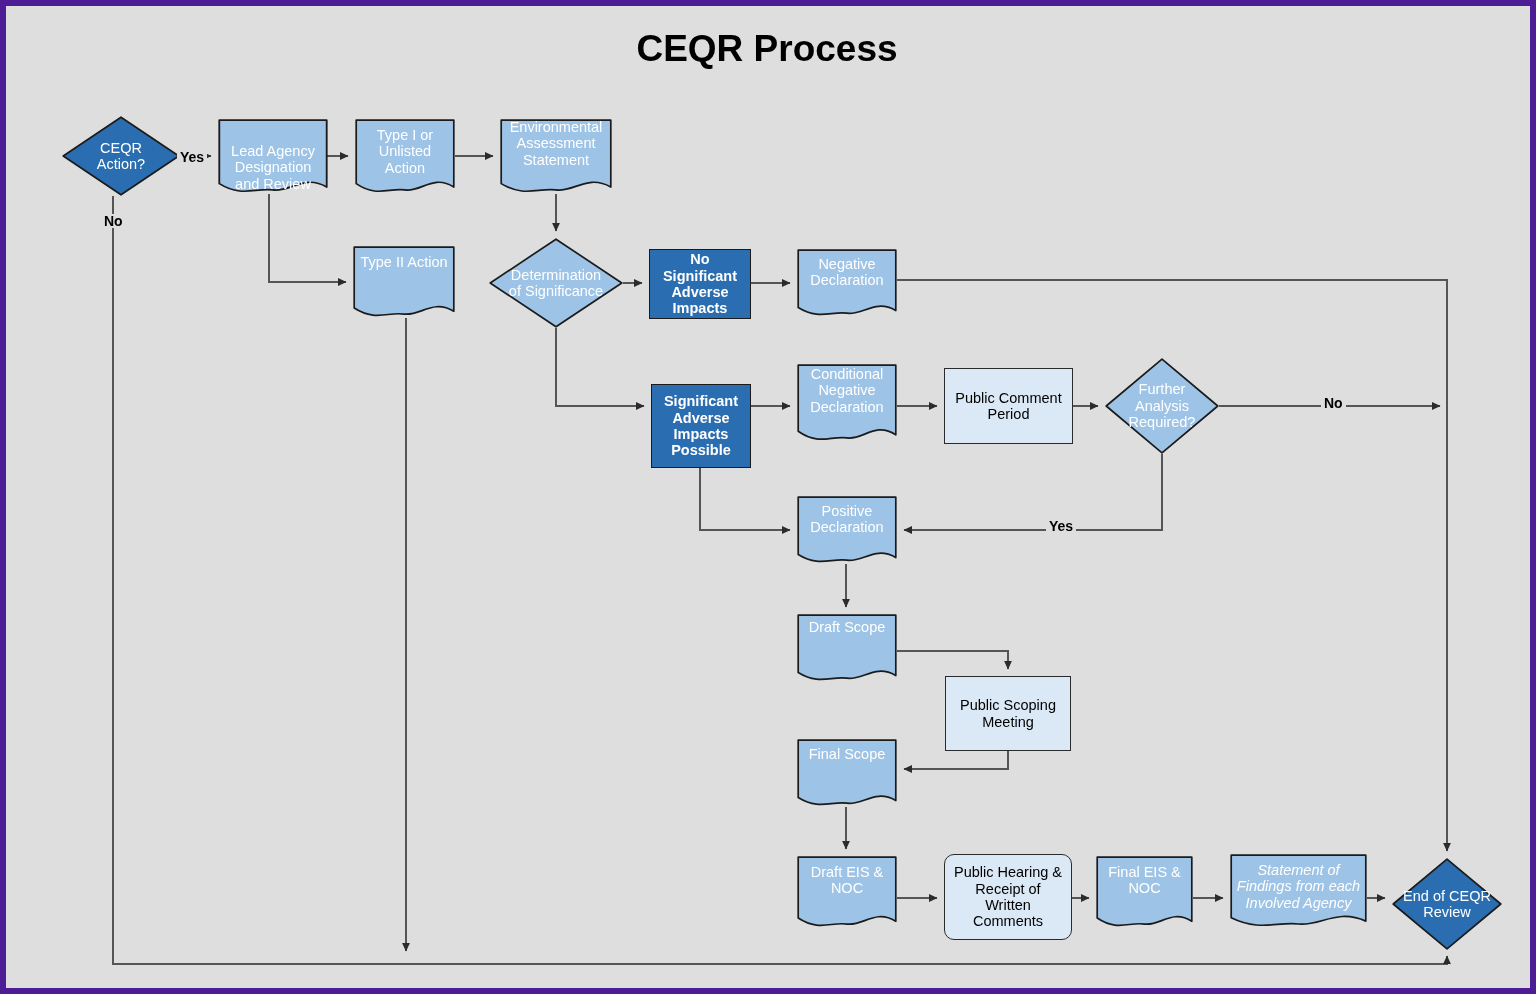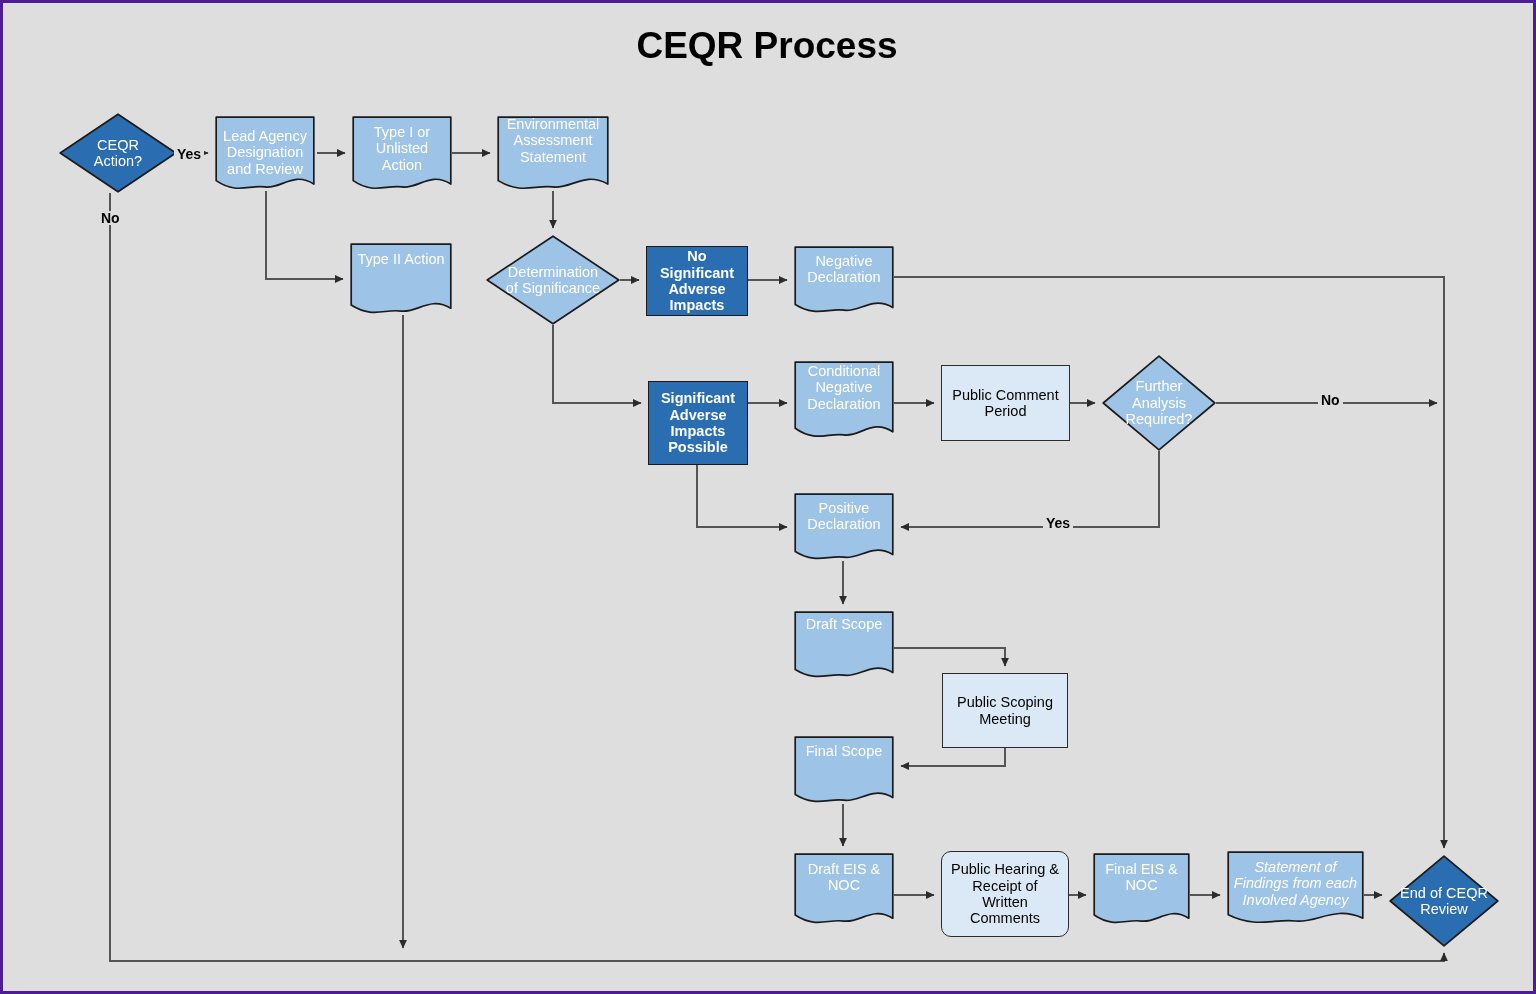--- a/index.html
+++ b/index.html
@@ -2,21 +2,21 @@
 <html><head>
 <meta charset="utf-8">
 <style>
   html,body{margin:0;padding:0;background:#ffffff;}
   body{font-family:"Liberation Sans",sans-serif;}
   #stage{
     position:relative;
     width:1536px;height:994px;
     background:#dedede;
     box-sizing:border-box;
-    border:3px solid #4c1d95;
+    border:6px solid #4c1d95;
     overflow:hidden;
   }
   #title{
     position:absolute;
     left:0;top:22px;width:100%;
     text-align:center;
     font-size:37px;
     font-weight:bold;
     color:#000000;
     letter-spacing:0px;
@@ -144,21 +144,21 @@
   </svg>
 
   <div id="nodes">
       <div class="node dia" style="left: 56px; top: 110px; width: 118px; height: 80px; color: rgb(255, 255, 255);">
         <svg viewBox="0 0 118 80" preserveAspectRatio="none">
           <path d="M59,1.2 L116.8,40 L59,78.8 L1.2,40 Z" fill="#2a6db0" stroke="#1b1b1b" stroke-width="1.7" stroke-linejoin="round"></path>
         </svg>
         <span class="lbl">CEQR
 Action?</span>
       </div>
-      <div class="node doc" style="left: 212px; top: 113px; width: 100px; height: 75px; color: rgb(255, 255, 255); align-items: flex-start; padding-top: 12px;">
+      <div class="node doc" style="left: 212px; top: 113px; width: 110px; height: 75px; color: rgb(255, 255, 255); align-items: flex-start; padding-top: 24px;">
         <svg viewBox="0 0 102 75" preserveAspectRatio="none">
           <path d="M1.2,1.2 L100.8,1.2 L100.8,68.03750000000001 C79.56,54.87500000000001 67.32000000000001,73.4 51,70.9625 C34.68,68.525 22.44,78.7625 1.2,64.625 Z" fill="#9dc3e6" stroke="#1b1b1b" stroke-width="1.7" stroke-linejoin="round"></path>
         </svg>
         <span class="lbl">Lead Agency
 Designation
 and Review</span>
       </div>
       <div class="node doc" style="left: 349px; top: 113px; width: 100px; height: 75px; color: rgb(255, 255, 255); align-items: flex-start; padding-top: 8px;">
         <svg viewBox="0 0 100 75" preserveAspectRatio="none">
           <path d="M1.2,1.2 L98.8,1.2 L98.8,68.03750000000001 C78,54.87500000000001 66,73.4 50,70.9625 C34,68.525 22,78.7625 1.2,64.625 Z" fill="#9dc3e6" stroke="#1b1b1b" stroke-width="1.7" stroke-linejoin="round"></path>

